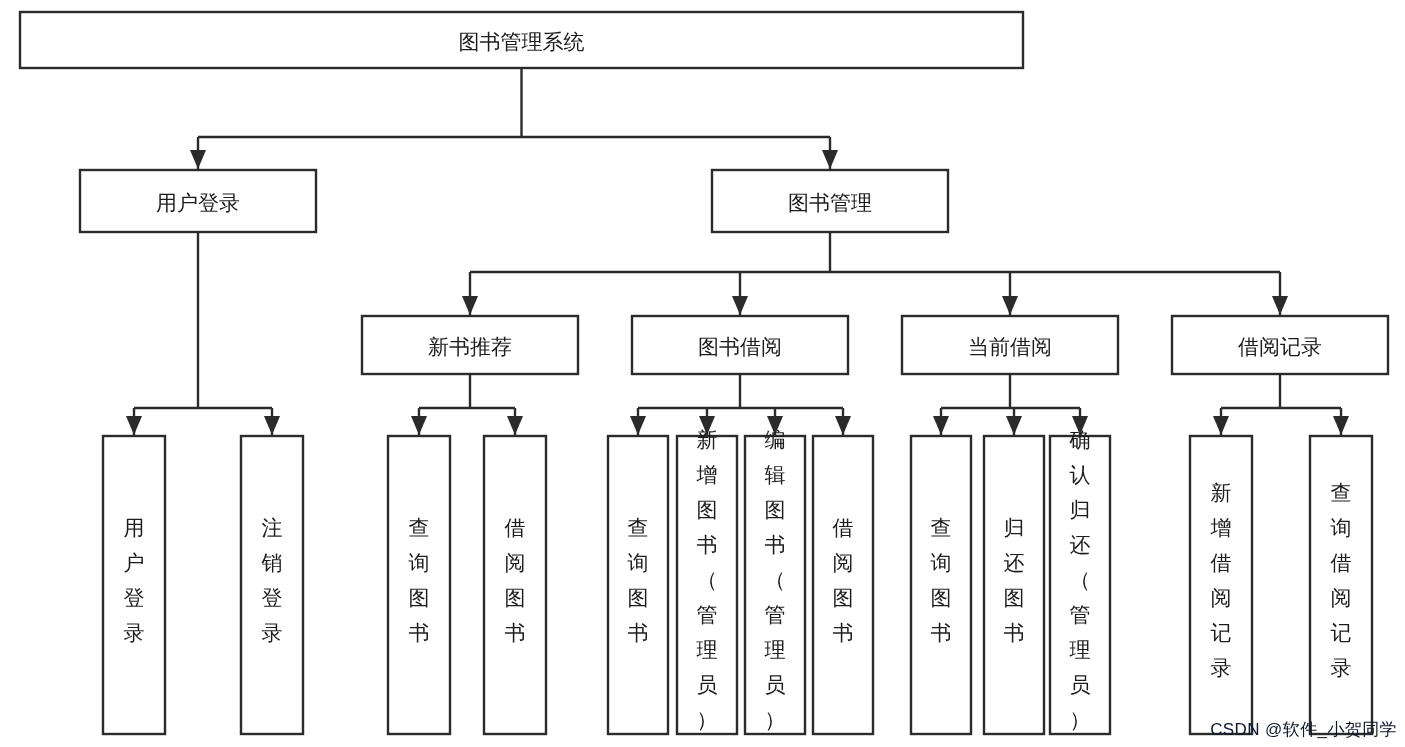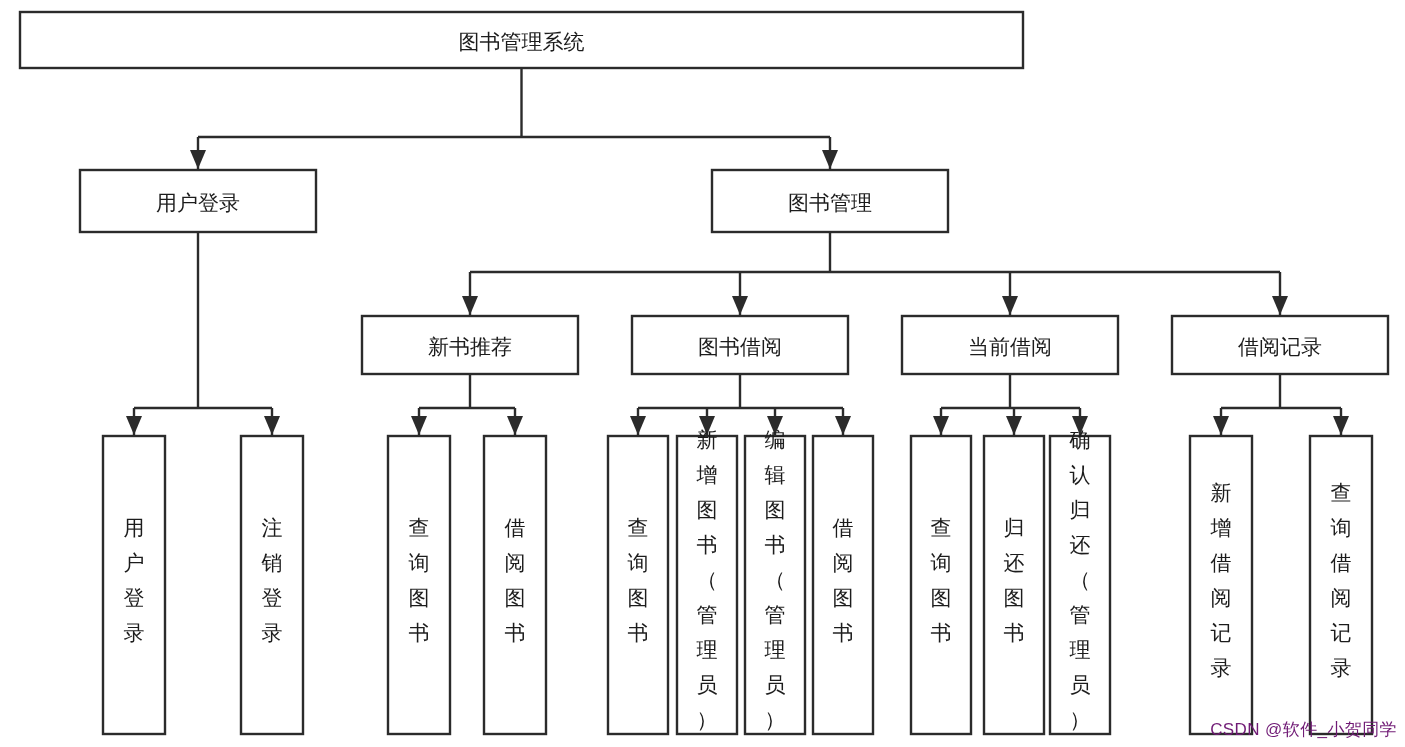--- a/index.html
+++ b/index.html
@@ -54,21 +54,21 @@
     font-family: "Liberation Sans", "DejaVu Sans", sans-serif;
     font-size: 21px;
     text-anchor: middle;
   }
   .watermark {
     position: absolute;
     right: 8px;
     bottom: 6px;
     font-family: "Liberation Sans", "DejaVu Sans", sans-serif;
     font-size: 17px;
-    color: #701a75;
+    color: #0f172a;
     letter-spacing: 0.4px;
     white-space: nowrap;
     user-select: none;
   }
 </style>
 </head>
 <body>
 
 <div id="diagram-root">
   <svg class="diagram-canvas" id="diagram-canvas" viewBox="0 0 1405 747">

